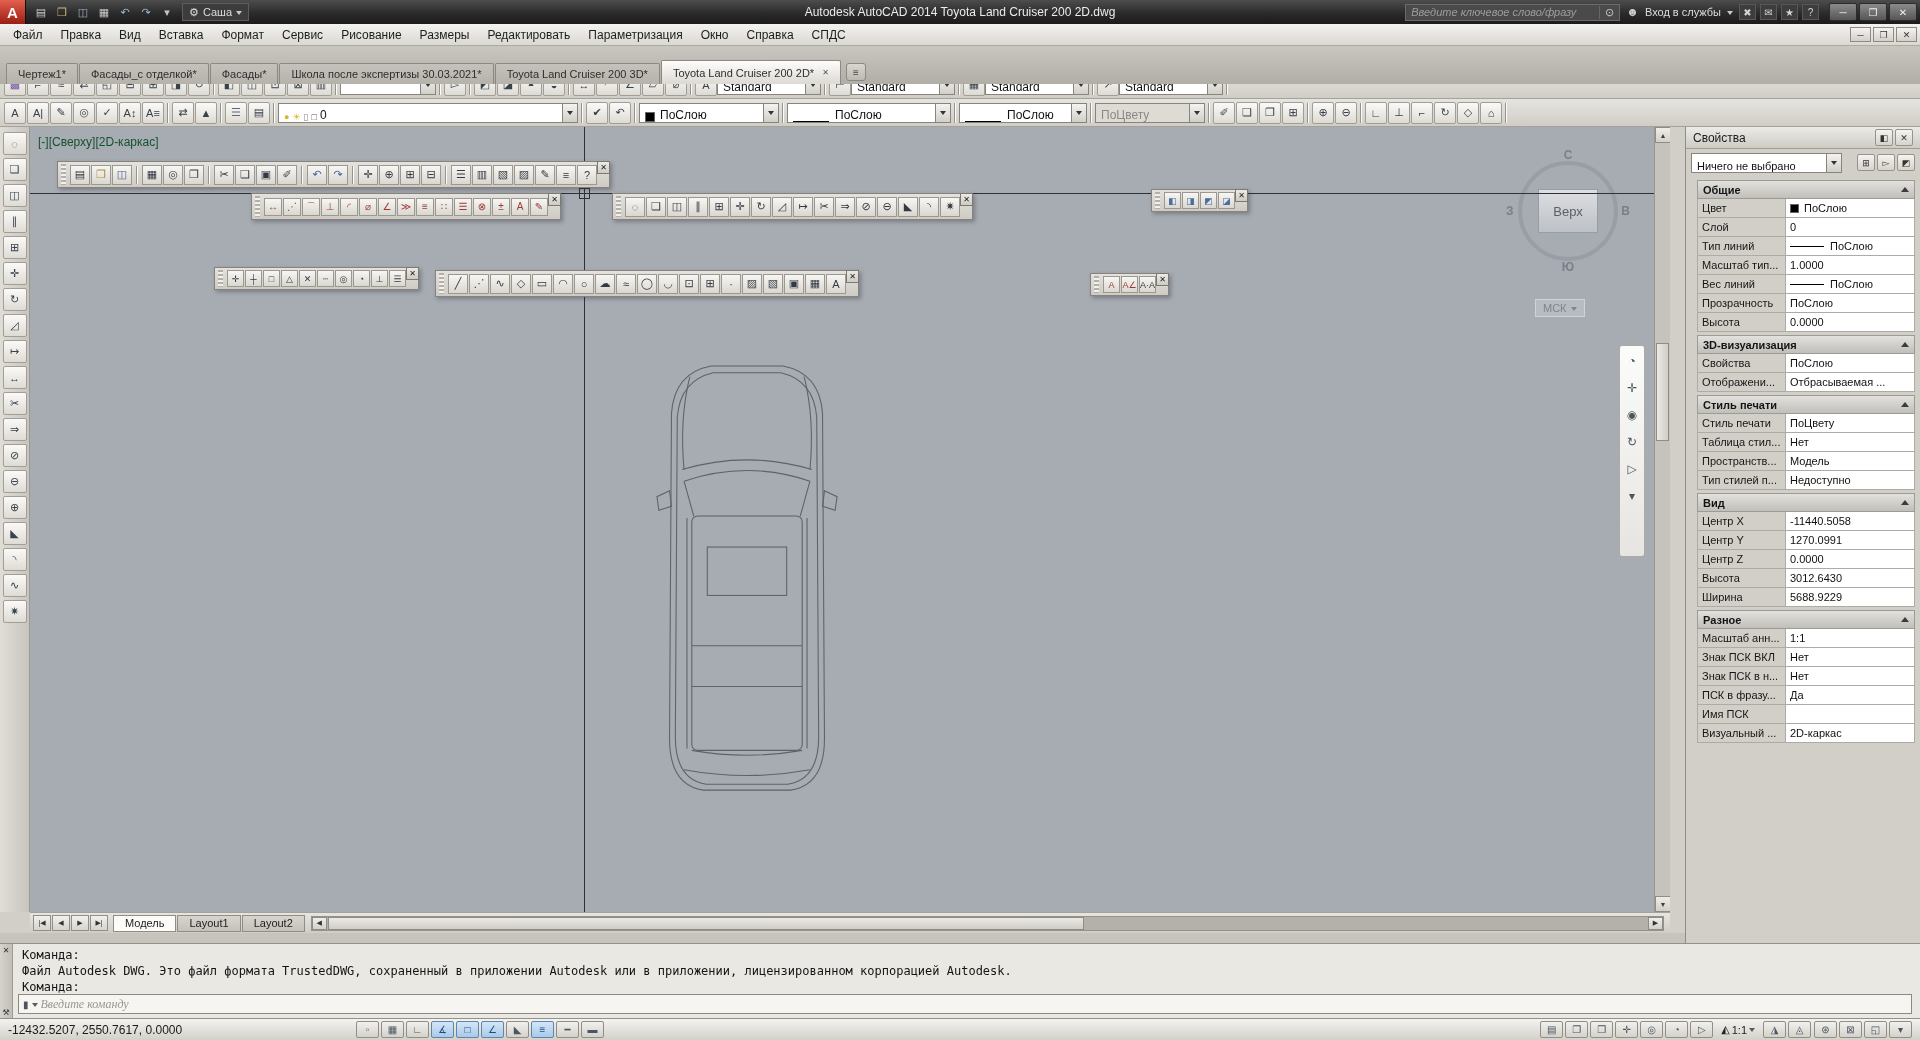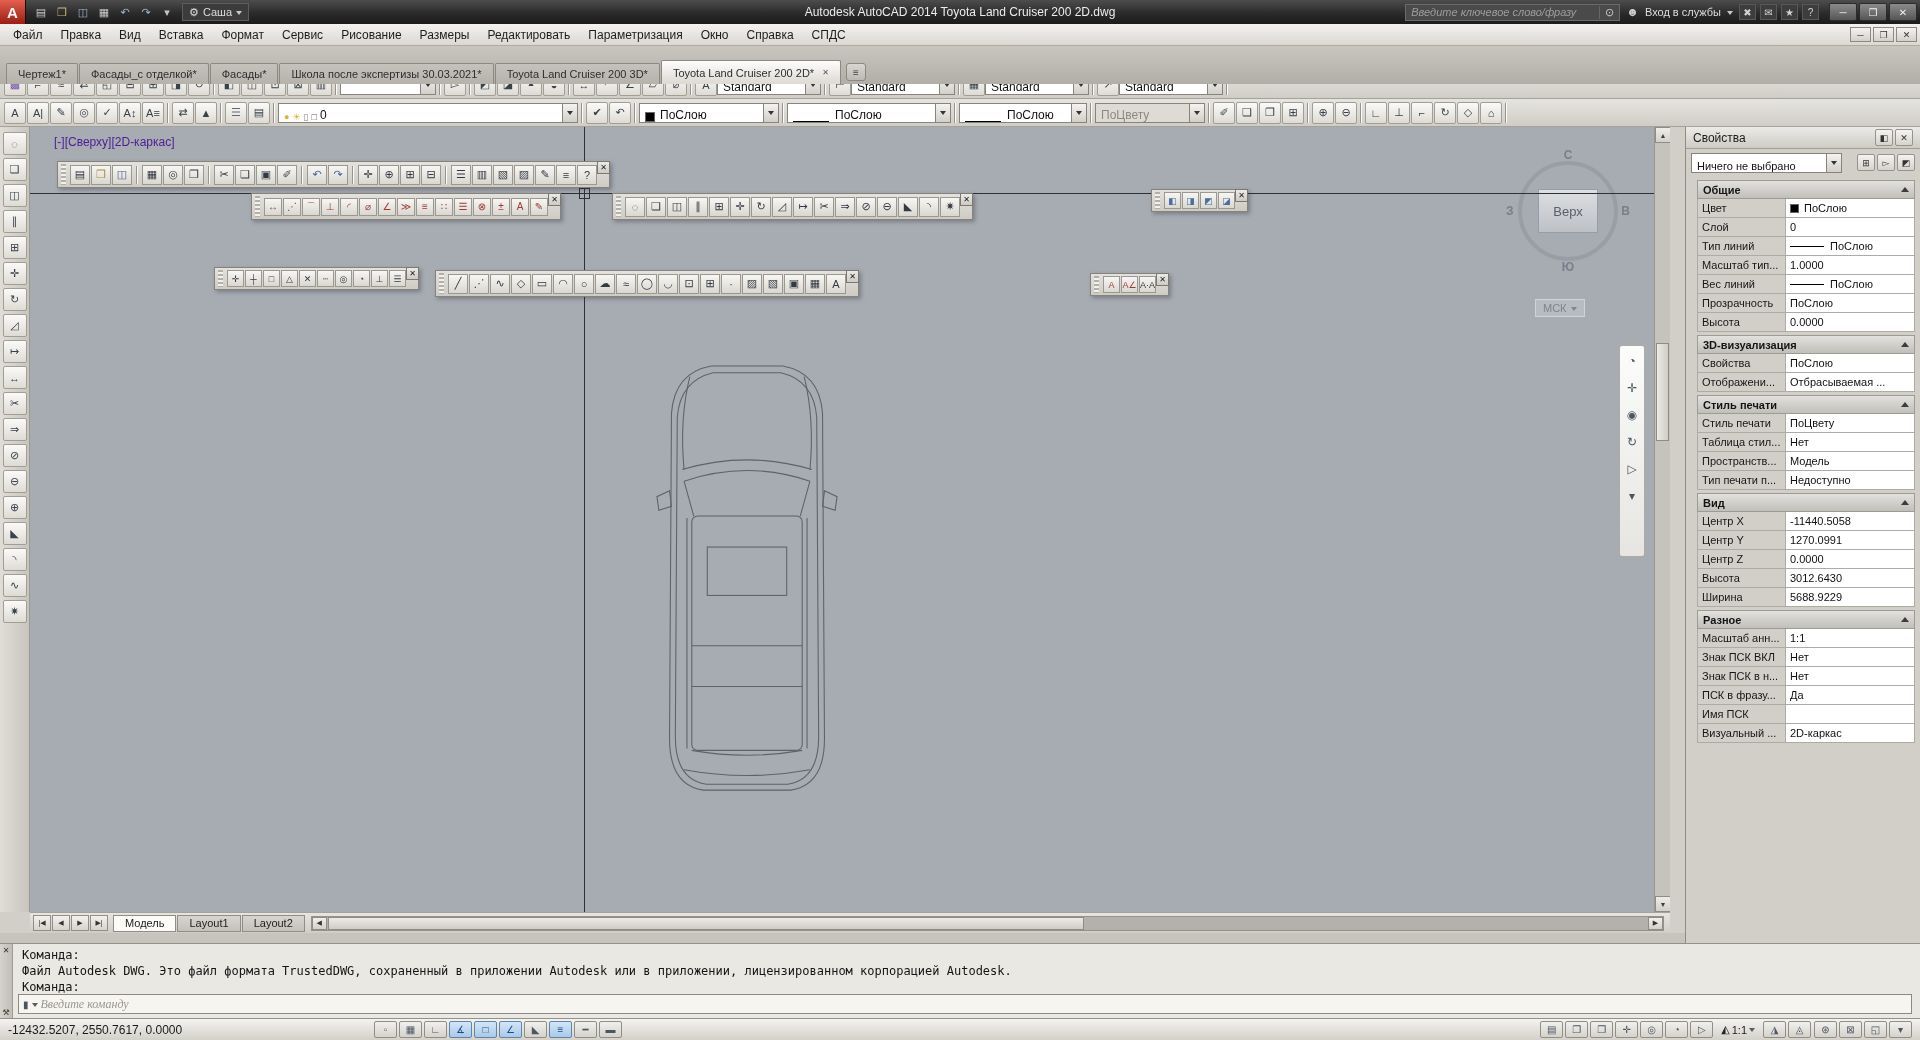--- a/index.html
+++ b/index.html
@@ -57,21 +57,21 @@
   .combo-val{overflow:hidden;white-space:nowrap}
   .swatch{display:inline-block;width:10px;height:10px;background:#000;border:1px solid #666;margin-right:5px;flex:none}
   .linesample{display:inline-block;width:36px;border-top:1px solid #000;margin-right:6px;flex:none}
 
   
   #leftbar{position:absolute;left:0;top:127px;width:30px;height:785px;background:linear-gradient(90deg,#e0ddd7,#c8c5be);border-right:1px solid #9c9993;display:flex;flex-direction:column;align-items:center;padding-top:5px;gap:3px;z-index:40}
   #leftbar .tbtn{width:24px;height:23px}
 
   
   #canvas{position:absolute;left:30px;top:127px;width:1640px;height:785px;background:#a7abb2;overflow:hidden}
-  .view-label{position:absolute;left:24px;top:8px;color:#4c1d95;font-size:12px;z-index:4}
+  .view-label{position:absolute;left:8px;top:8px;color:#14532d;font-size:12px;z-index:4}
   .xh-v{position:absolute;left:554px;top:0;width:1px;height:785px;background:#2e3238;z-index:3}
   .xh-h{position:absolute;left:0;top:66px;width:1640px;height:1px;background:#2e3238;z-index:3}
   .pickbox{position:absolute;left:549px;top:61px;width:11px;height:11px;border:1px solid #2e3238;z-index:3}
   #car{position:absolute;left:625px;top:222px;width:184px;height:459px;z-index:1}
 
   .fl-tb{position:absolute;display:flex;align-items:center;height:27px;padding:2px 12px 2px 3px;background:linear-gradient(#e4e2dd,#cecbc4);border:1px solid #86837c;box-shadow:2px 2px 4px rgba(40,44,52,.35);z-index:6}
   .fl-tb .icons{display:flex;align-items:center;gap:1px}
   .ftbtn{width:20px;height:20px;display:flex;align-items:center;justify-content:center;font-size:11px;color:#333a42;background:linear-gradient(#f7f6f3,#dad7d0);border:1px solid #9b9891;white-space:nowrap}
   .fl-tb.small{height:23px}
   .fl-tb.small .ftbtn{width:17px;height:17px;font-size:9px}
@@ -127,21 +127,21 @@
   #cmdwin{position:absolute;left:0;top:943px;width:1920px;height:75px;background:#eae8e3;border-top:1px solid #94918b;z-index:41}
   .cmd-strip{position:absolute;left:0;top:0;width:13px;height:75px;background:linear-gradient(90deg,#d6d3cc,#c1beb7);border-right:1px solid #9e9b94;display:flex;flex-direction:column;align-items:center;justify-content:space-between;padding:2px 0}
   .cs-ico{font-size:8px;color:#333}
   .cmd-lines{position:absolute;left:22px;top:3px;font-family:"DejaVu Sans Mono",monospace;font-size:12px;color:#151515;line-height:16px;white-space:pre}
   .cmd-input{position:absolute;left:18px;right:8px;bottom:4px;height:20px;background:#f7f5f1;border:1px solid #8d8a83;display:flex;align-items:center;gap:3px;padding:0 4px}
   .ci-ico{font-size:10px;color:#4a5560}
   .cmd-input input{flex:1;border:none;outline:none;background:transparent;font-family:Liberation Serif, serif;font-size:12px;color:#333}
   .cmd-input input::placeholder{color:#9a978f;font-style:italic}
 
   
-  #statusbar{position:absolute;left:0;top:1018px;width:1920px;height:22px;background:linear-gradient(#f4f3f0,#d3d0c9);border-top:1px solid #94918a;display:flex;align-items:center;padding:0 8px;gap:18px;z-index:42}
+  #statusbar{position:absolute;left:0;top:1018px;width:1920px;height:22px;background:linear-gradient(#f4f3f0,#d3d0c9);border-top:1px solid #94918a;display:flex;align-items:center;padding:0 8px;gap:0;z-index:42}
   .coords{width:348px;font-size:12px;color:#1a1a1a}
   .stoggles{display:flex;gap:2px}
   .sbtn{width:23px;height:17px;display:flex;align-items:center;justify-content:center;font-size:10px;color:#4b5563;background:linear-gradient(#f1f0ed,#d5d2cb);border:1px solid #918e87;border-radius:2px;white-space:nowrap}
   .sbtn.on{background:linear-gradient(#d3e6f8,#a9c9e8);border-color:#5d86ac;color:#1c4d87}
   .sright{margin-left:auto;display:flex;align-items:center;gap:3px}
   .sright>div{display:flex;gap:2px;align-items:center}
   .ann-scale{display:flex;align-items:center;gap:4px;padding:0 5px;font-size:11px;color:#222}
 
   
   #propspanel{position:absolute;left:1685px;top:127px;width:235px;height:816px;background:#d2cfc8;border-left:1px solid #8f8c85;z-index:43}
@@ -807,21 +807,21 @@
               <span>Нет</span>
             </span>
           </div>
           <div class="pp-row">
             <span class="pp-label">Пространств...</span>
             <span class="pp-value">
               <span>Модель</span>
             </span>
           </div>
           <div class="pp-row">
-            <span class="pp-label">Тип печати п...</span>
+            <span class="pp-label">Тип стилей п...</span>
             <span class="pp-value">
               <span>Недоступно</span>
             </span>
           </div>
         </div>
         <div class="pp-sec">
           <div class="pp-sec-h">
             <span>Вид</span>
             <span class="pp-collapse"></span>
           </div>

